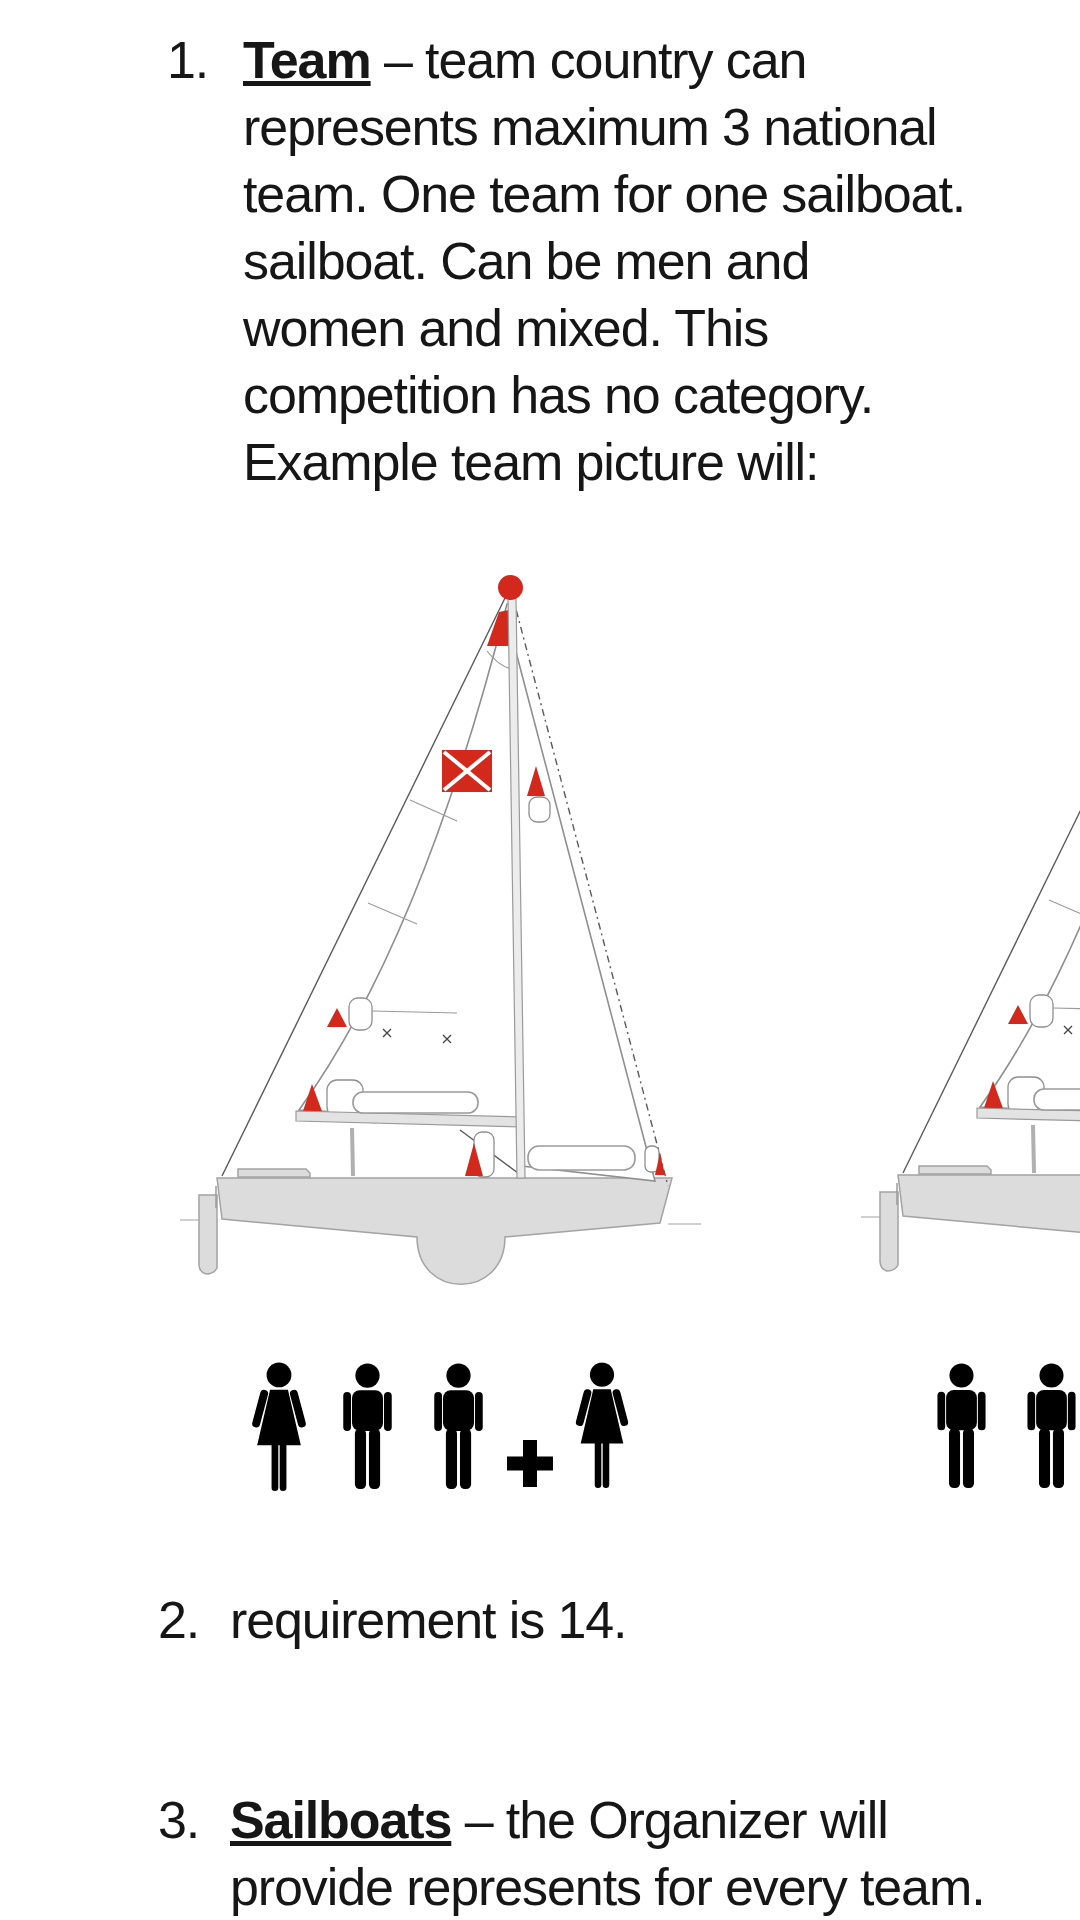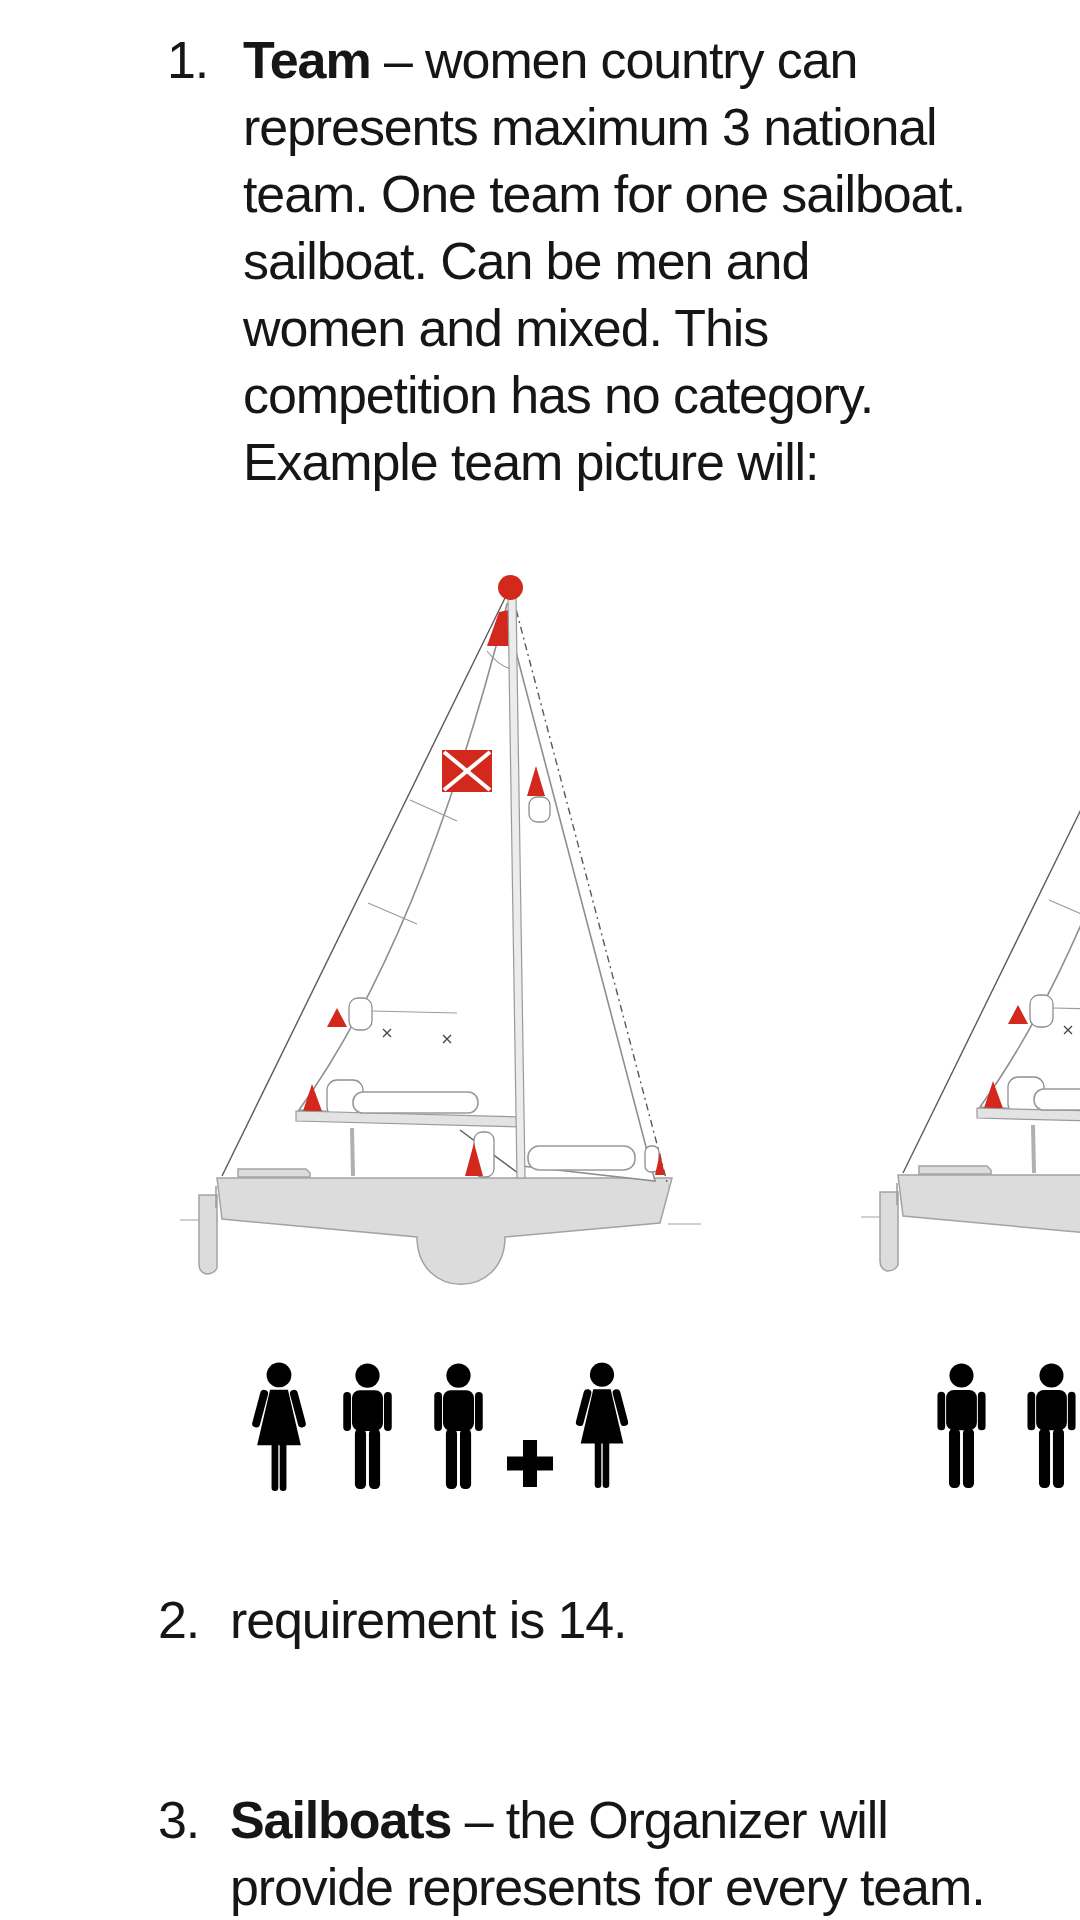--- a/index.html
+++ b/index.html
@@ -5,21 +5,21 @@
   html,body{margin:0;padding:0;}
   body{
     width:1080px;height:1920px;position:relative;overflow:hidden;
     background:#ffffff;
     font-family:"Liberation Sans", sans-serif;
     color:#161616;
   }
   .list-item{position:absolute;font-size:52px;line-height:67px;letter-spacing:-1.1px;}
   .list-num{position:absolute;top:0;}
   .list-body{display:block;}
-  .lead{font-weight:700;}
+  .lead{font-weight:700;text-decoration:underline;}
   .line{white-space:nowrap;}
   .figure-svg{position:absolute;left:0;top:0;}
   .person{position:absolute;}
   
   .sail{fill:#ffffff;stroke:#8f8f8f;stroke-width:1.6px;}
   .red{fill:#d3281c;stroke:none;}
   .hullfill{fill:#dcdcdc;stroke:#a3a3a3;stroke-width:1.5px;}
   .outline{fill:#ffffff;stroke:#8f8f8f;stroke-width:1.3px;}
   .strap{fill:#ffffff;stroke:#9a9a9a;stroke-width:1.6px;}
   .boom{fill:#e3e3e3;stroke:#9a9a9a;stroke-width:1.2px;}
@@ -165,21 +165,21 @@
 </div>
 <div class="person" style="left:1026px;top:1363px;width:51px;height:127px">
   <svg width="51" height="127" viewBox="0 0 52 132">
       <use href="#sym-man"></use>
     </svg>
 </div>
 
 <div class="list-item" style="top:27px;left:0;right:0;">
   <span class="list-num" style="left:167px">1.</span>
   <div class="list-body" style="margin-left:243px">
-    <div class="line"><span class="lead">Team</span><span> – women country can</span></div>
+    <div class="line"><span class="lead">Team</span><span> – team country can</span></div>
     <div class="line">represents maximum 3 national</div>
     <div class="line">team. One team for one sailboat.</div>
     <div class="line">sailboat. Can be men and</div>
     <div class="line">women and mixed. This</div>
     <div class="line">competition has no category.</div>
     <div class="line">Example team picture will:</div>
   </div>
 </div>
 
 <div class="list-item" style="top:1587px;left:0;right:0;">

